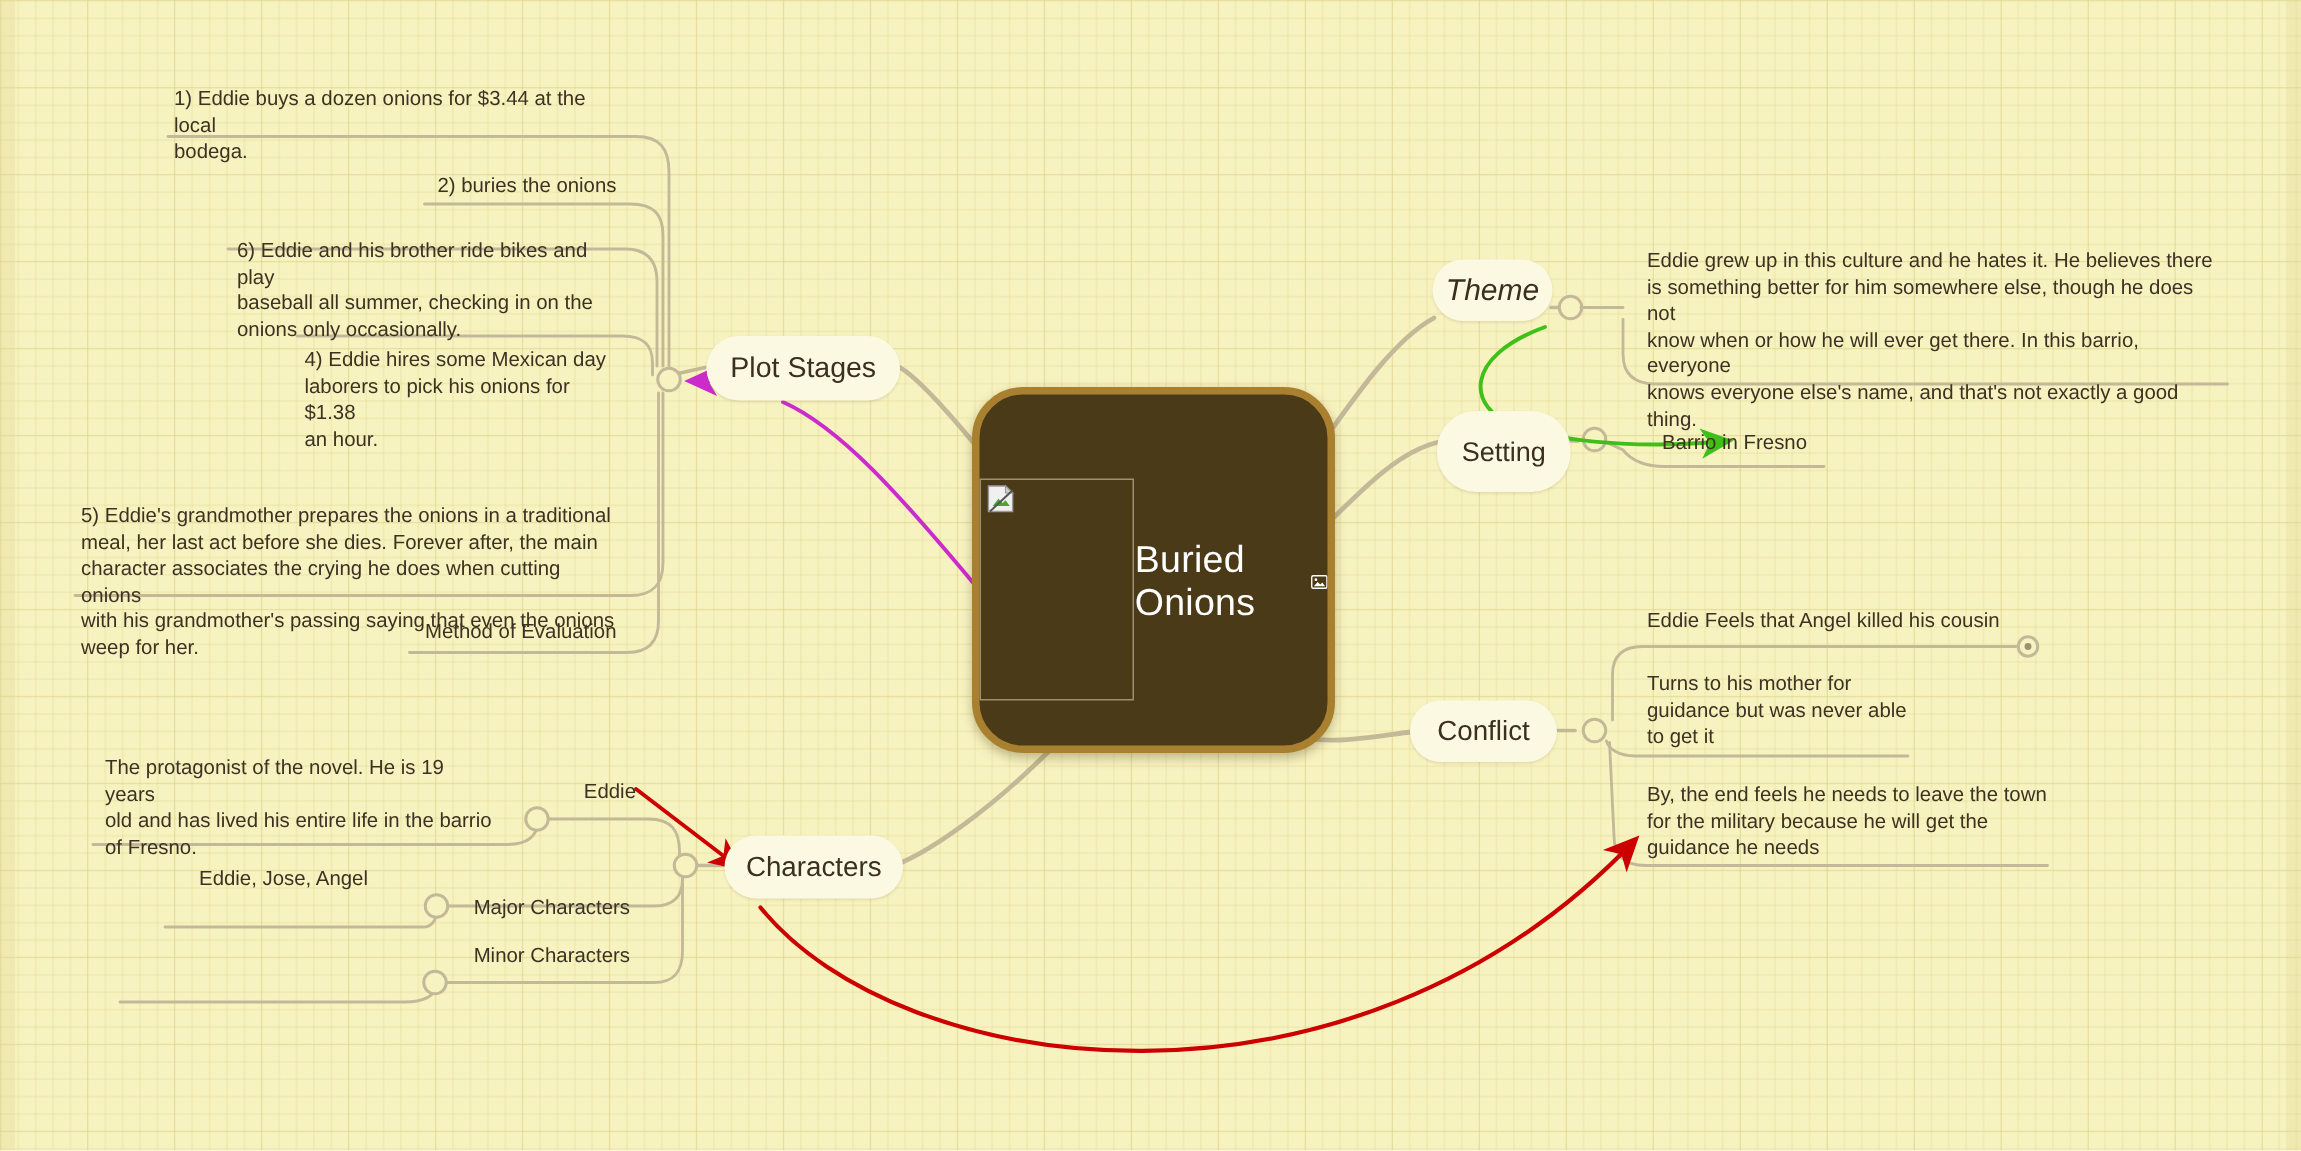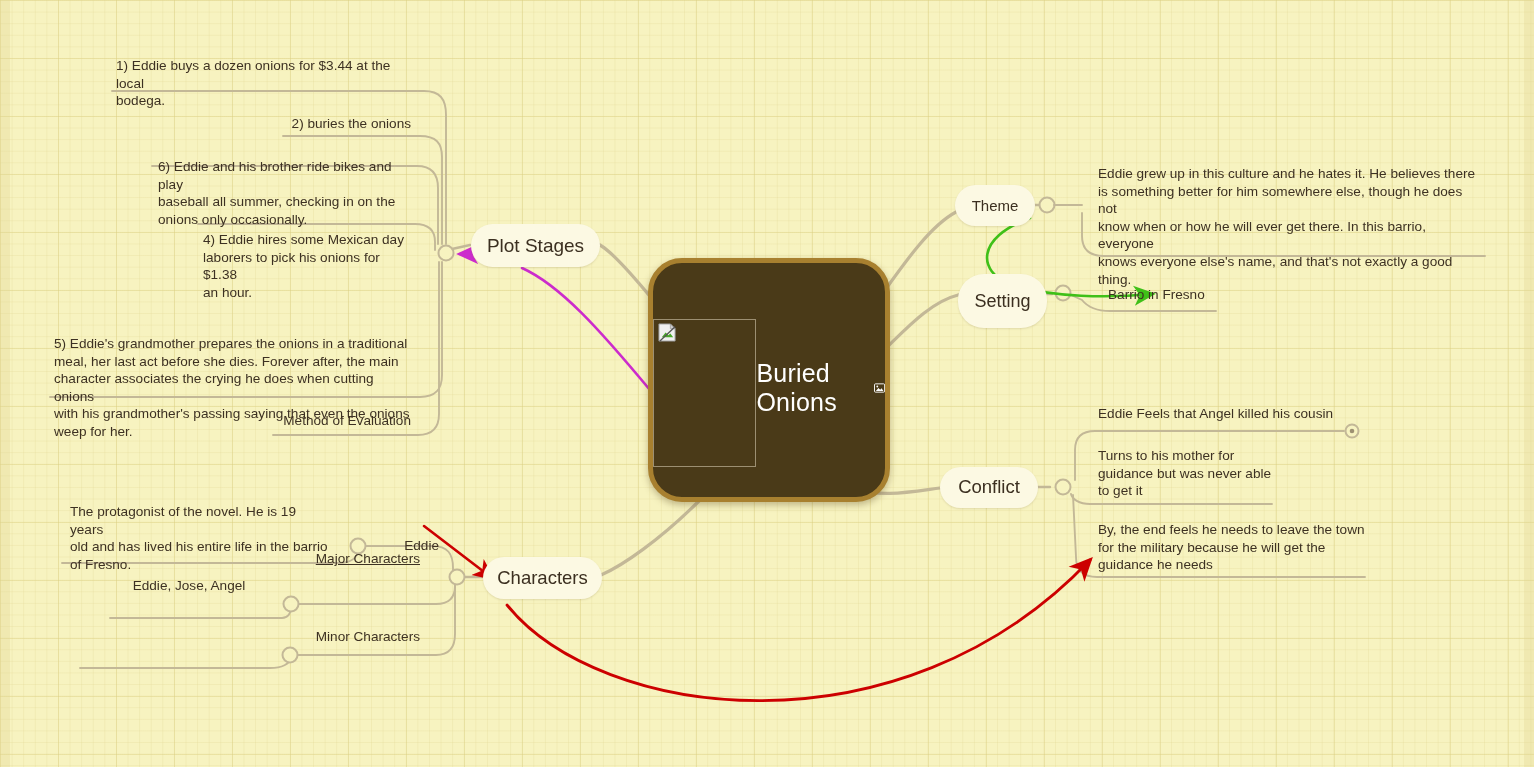--- a/index.html
+++ b/index.html
@@ -219,21 +219,21 @@
   </div>
 
   <div class="node-pill" style="left:483px; top:557px; width:119px; height:42px; font-size:18.5px;">
     <span>Characters</span>
   </div>
 
   <div class="node-pill" style="left:471px; top:224px; width:129px; height:43px; font-size:19px;">
     <span>Plot Stages</span>
   </div>
 
-  <div class="node-pill" style="left:955px; top:185px; width:80px; height:41px; font-size:15px;">
+  <div class="node-pill" style="left:955px; top:173px; width:80px; height:41px; font-size:20px;font-style:italic;">
     <span>Theme</span>
   </div>
 
   <div class="node-pill" style="left:958px; top:274px; width:89px; height:54px; font-size:18px;">
     <span>Setting</span>
   </div>
 
   <div class="node-pill" style="left:940px; top:467px; width:98px; height:41px; font-size:18.5px;">
     <span>Conflict</span>
   </div>
@@ -252,27 +252,27 @@
 an hour.</div>
 
   <div class="leaf" style="left:54px; top:305px; width:362px;margin-top:30px;">5) Eddie's  grandmother prepares the onions in a traditional
 meal, her last act before she dies. Forever after, the main
 character associates the crying he does when cutting onions
 with his grandmother's passing saying that even the onions
 weep for her.</div>
 
   <div class="leaf right-al" style="left:190px; top:412px; width:221px;">Method of Evaluation</div>
 
-  <div class="leaf right-al" style="left:317px; top:519px; width:122px;margin-top:18px;">Eddie</div>
+  <div class="leaf right-al" style="left:302px; top:519px; width:122px;">Eddie</div>
 
   <div class="leaf" style="left:70px; top:503px; width:262px;">The protagonist of the novel. He is 19 years
 old and has lived his entire life in the barrio
 of Fresno.</div>
 
-  <div class="leaf right-al" style="left:250px; top:550px; width:170px;text-decoration:underline;">Major Characters</div>
+  <div class="leaf right-al" style="left:250px; top:596px; width:170px;">Major Characters</div>
 
   <div class="leaf center-al" style="left:108px; top:577px; width:162px;">Eddie, Jose, Angel</div>
 
   <div class="leaf right-al" style="left:250px; top:628px; width:170px;">Minor Characters</div>
 
 
   <div class="leaf" style="left:1098px; top:165px; width:382px;">Eddie grew up in this culture and he hates it. He believes there
 is something better for him somewhere else, though he does not
 know when or how he will ever get there. In this barrio, everyone
 knows everyone else's name, and that's not exactly a good

